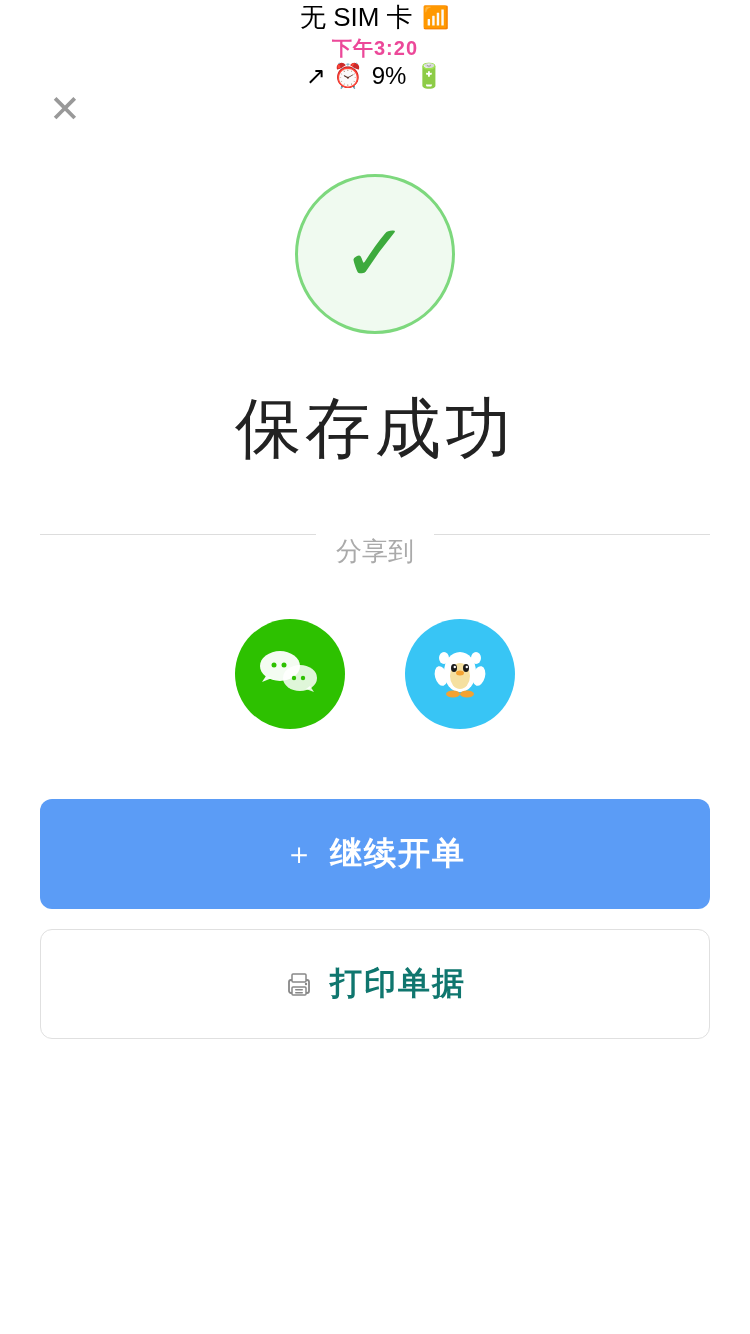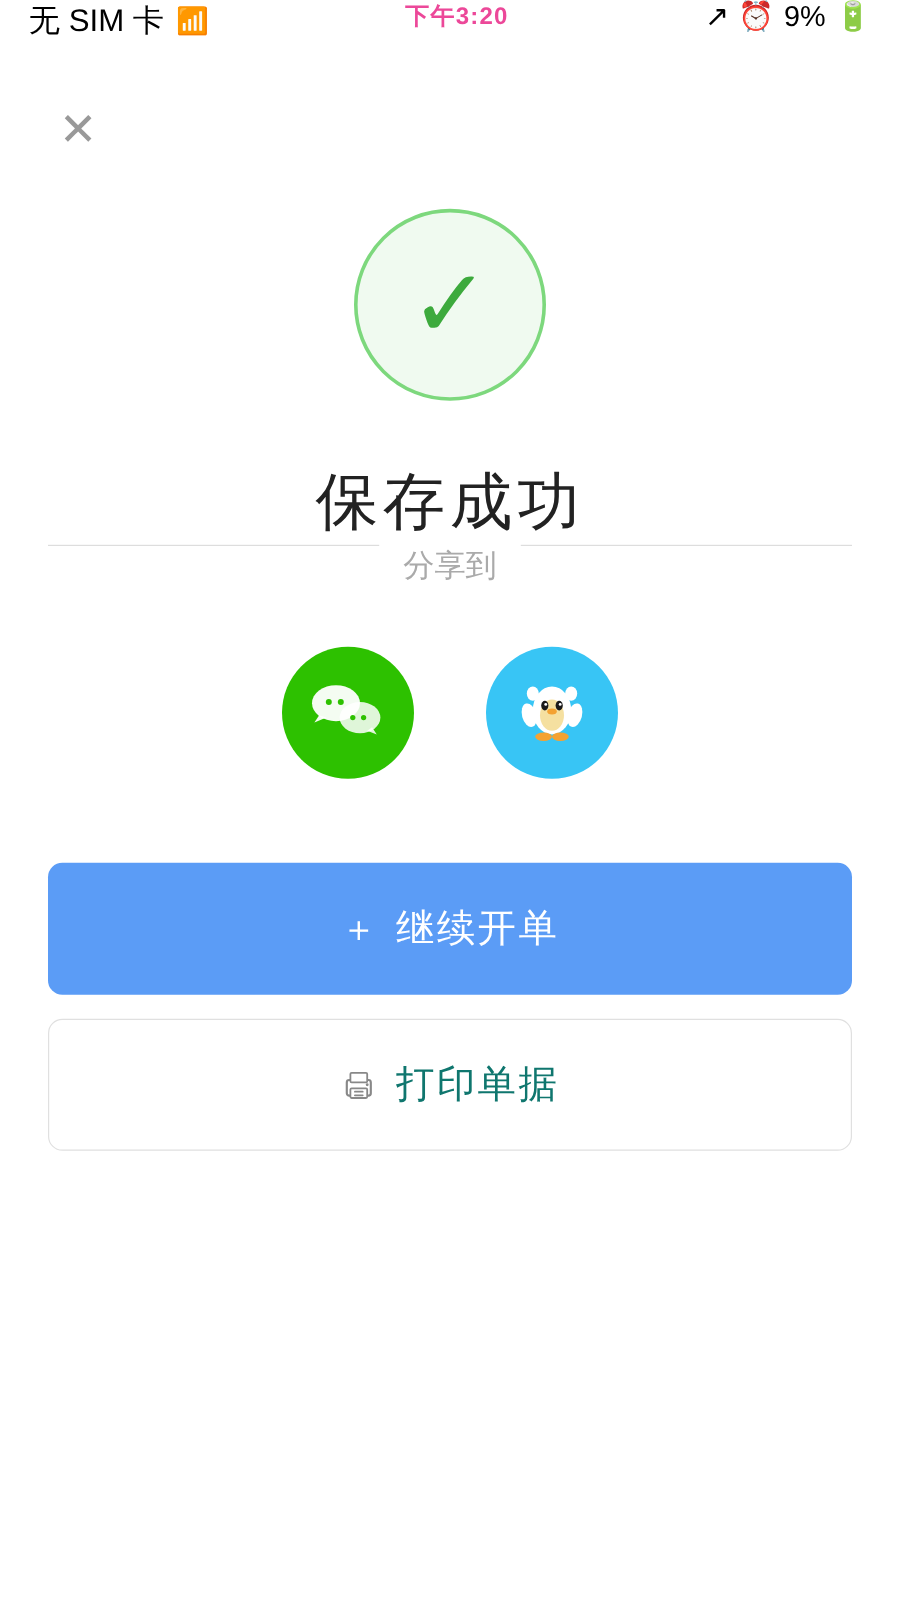--- a/index.html
+++ b/index.html
@@ -11,24 +11,25 @@
       font-family: -apple-system, "PingFang SC", "Helvetica Neue", Arial, sans-serif;
       display: flex;
       flex-direction: column;
     }
 
     
     .status-bar {
       width: 100%;
       height: 60px;
       display: flex;
-      align-items: flex-start;
+      align-items: center;
       justify-content: space-between;
       padding: 0 24px;
       background: #fff;
+      flex-direction: column;
     }
     .status-left {
       display: flex;
       align-items: center;
       gap: 10px;
       font-size: 26px;
       color: #000;
       font-weight: 500;
     }
     .status-center {
@@ -92,24 +93,25 @@
       margin-bottom: 50px;
     }
     .check-icon {
       font-size: 80px;
       color: #3daa3d;
       line-height: 1;
     }
 
     
     .success-title {
-      font-size: 52px;
+      font-size: 66px;
       font-weight: 400;
       color: #222;
       letter-spacing: 4px;
+      margin-bottom: 60px;
     }
 
     
     .share-divider {
       width: 100%;
       display: flex;
       align-items: flex-start;
       gap: 20px;
       margin-bottom: 50px;
     }
@@ -185,20 +187,21 @@
       color: #fff;
     }
     .action-btn .btn-icon {
       font-size: 30px;
       display: inline-flex;
       align-items: center;
     }
     .action-btn .btn-text {
       font-size: 32px;
       letter-spacing: 2px;
+      font-weight: bold;
     }
   </style>
 </head>
 <body>
 
 <div class="status-bar">
   <div class="status-left">
     <span>无 SIM 卡</span>
     <span class="wifi-icon">📶</span>
   </div>

